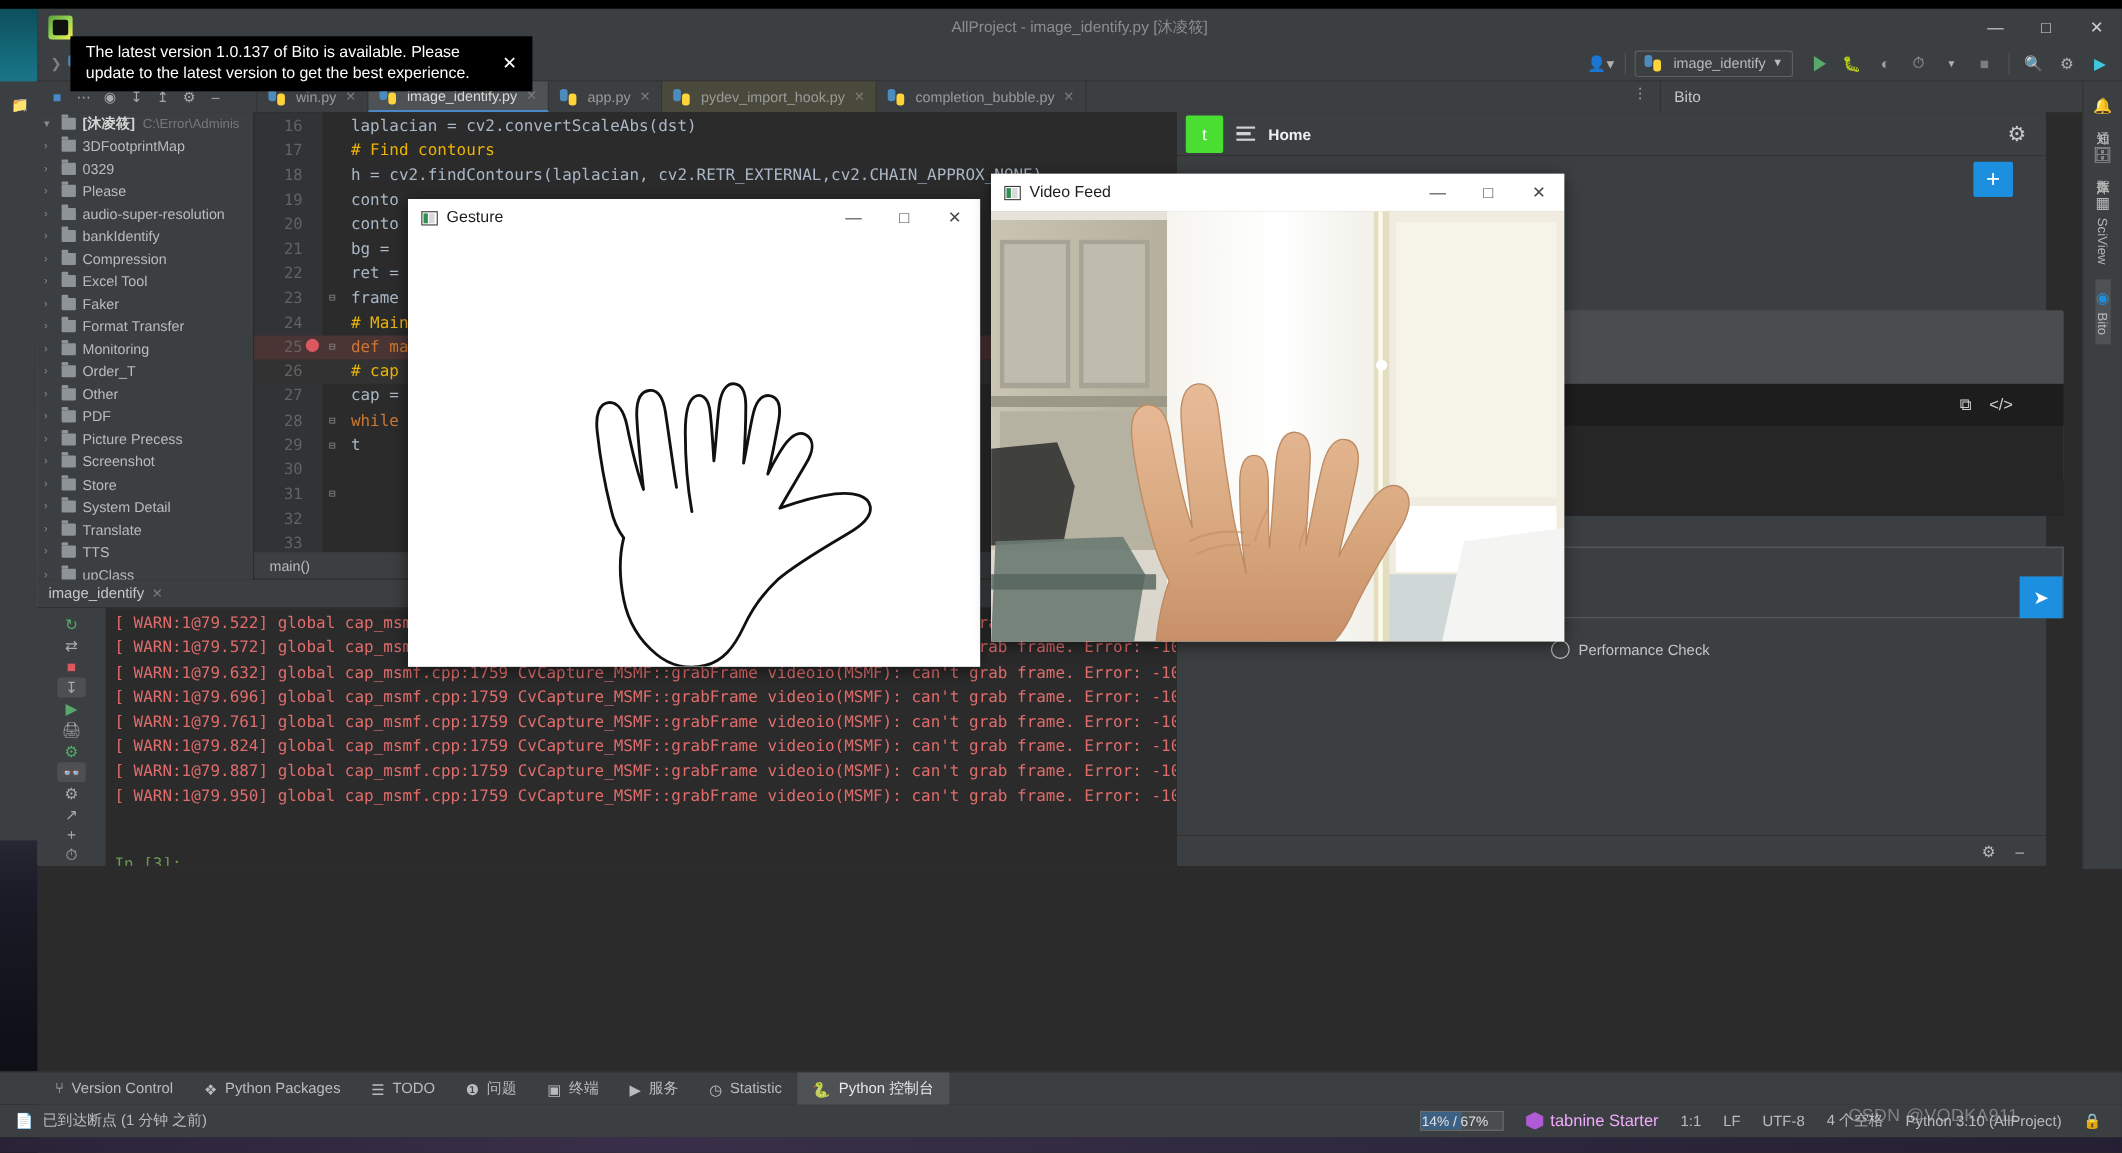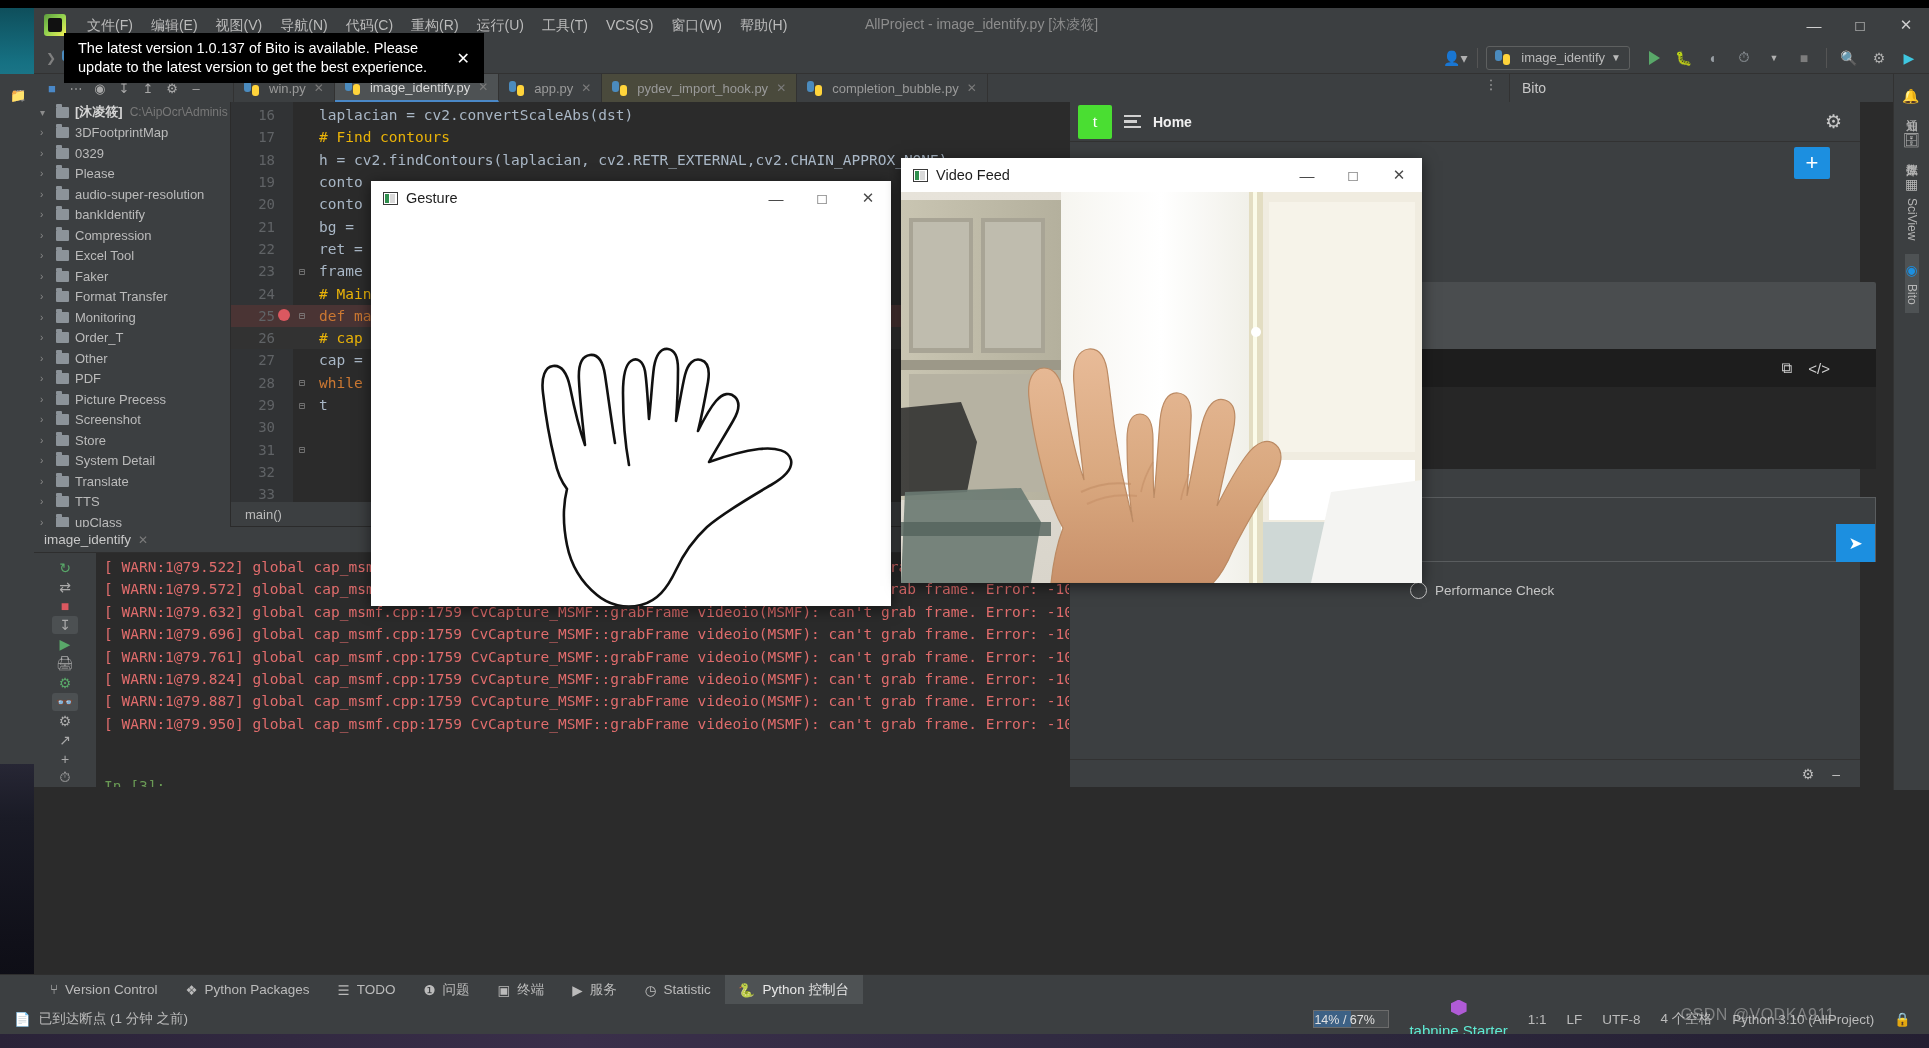--- a/index.html
+++ b/index.html
@@ -301,21 +301,21 @@
     position: absolute; left: 0; bottom: 14px; width: 1929px; height: 30px;
     background: #3c3f41; display: flex; align-items: center; color: #bbbbbb; font-size: 13.5px;
   }
   .sb-right { margin-left: auto; display: flex; align-items: center; gap: 20px; padding-right: 18px; }
   .mem-indicator {
     border: 1px solid #6c6c6c; height: 18px; display: flex; align-items: stretch; font-size: 12.5px;
     position: relative; width: 76px; color: #e0e0e0; background: #4a4d4f; overflow: hidden;
   }
   .mem-fill { position: absolute; left: 0; top: 0; bottom: 0; width: 50%; background: #3d6185; }
   .mem-txt { position: relative; z-index: 2; width: 100%; line-height: 18px; }
-  .tabnine { display: flex; align-items: center; gap: 6px; color: #5eead4; font-size: 15px; flex-direction: column; }
+  .tabnine { display: flex; align-items: center; gap: 6px; color: #f0abfc; font-size: 15px; }
   .tn-hex { width: 16px; height: 16px; background: #b05bd6; clip-path: polygon(50% 0,100% 25%,100% 75%,50% 100%,0 75%,0 25%); }
   .taskbar {
     position: absolute; left: 0; bottom: 0; width: 1929px; height: 14px;
     background: linear-gradient(90deg,#2a2338 0%, #3a2f4a 30%, #2f2a40 60%, #241f32 100%);
   }
   .watermark {
     position: absolute; right: 94px; bottom: 24px; color: rgba(210,210,210,.45);
     font-size: 16px; letter-spacing: .5px; pointer-events: none;
   }
 </style>
@@ -323,33 +323,20 @@
 <body>
 
 <div id="root">
 
   <div class="wallpaper"></div>
 
   <div class="titlebar"></div>
 
   <div class="menubar">
     <div class="pc-logo"></div>
-    <div id="menu-items" style="display:flex;align-items:center;">
-        <div class="menu-item">文件(F)</div>
-        <div class="menu-item">编辑(E)</div>
-        <div class="menu-item">视图(V)</div>
-        <div class="menu-item">导航(N)</div>
-        <div class="menu-item">代码(C)</div>
-        <div class="menu-item">重构(R)</div>
-        <div class="menu-item">运行(U)</div>
-        <div class="menu-item">工具(T)</div>
-        <div class="menu-item">VCS(S)</div>
-        <div class="menu-item">窗口(W)</div>
-        <div class="menu-item">帮助(H)</div>
-      </div>
     <div class="win-title">AllProject - image_identify.py [沐凌筱]</div>
   </div>
   <div class="wincontrols">
     <div class="wc">—</div>
     <div class="wc">□</div>
     <div class="wc close">✕</div>
   </div>
 
   <div class="navbar">
     <div class="breadcrumb">
@@ -425,21 +412,21 @@
   <div class="sidebar-strip">
     <div class="strip-vert">项目</div>
     <div style="margin-left:10px;color:#9aa0a6;font-size:13px">📁</div>
   </div>
 
   <div class="projectpanel">
     <div class="tree-row">
       <span class="arrow">▾</span>
       <span class="folder"></span>
       <span class="root-label">[沐凌筱]</span>
-      <span class="root-path">C:\AipOcr\Adminis</span>
+      <span class="root-path">C:\Error\Adminis</span>
     </div>
     <div id="tree-items">
         <div class="tree-row">
           <span class="arrow">›</span>
           <span class="folder"></span>
           <span>3DFootprintMap</span>
         </div>
         <div class="tree-row">
           <span class="arrow">›</span>
           <span class="folder"></span>

